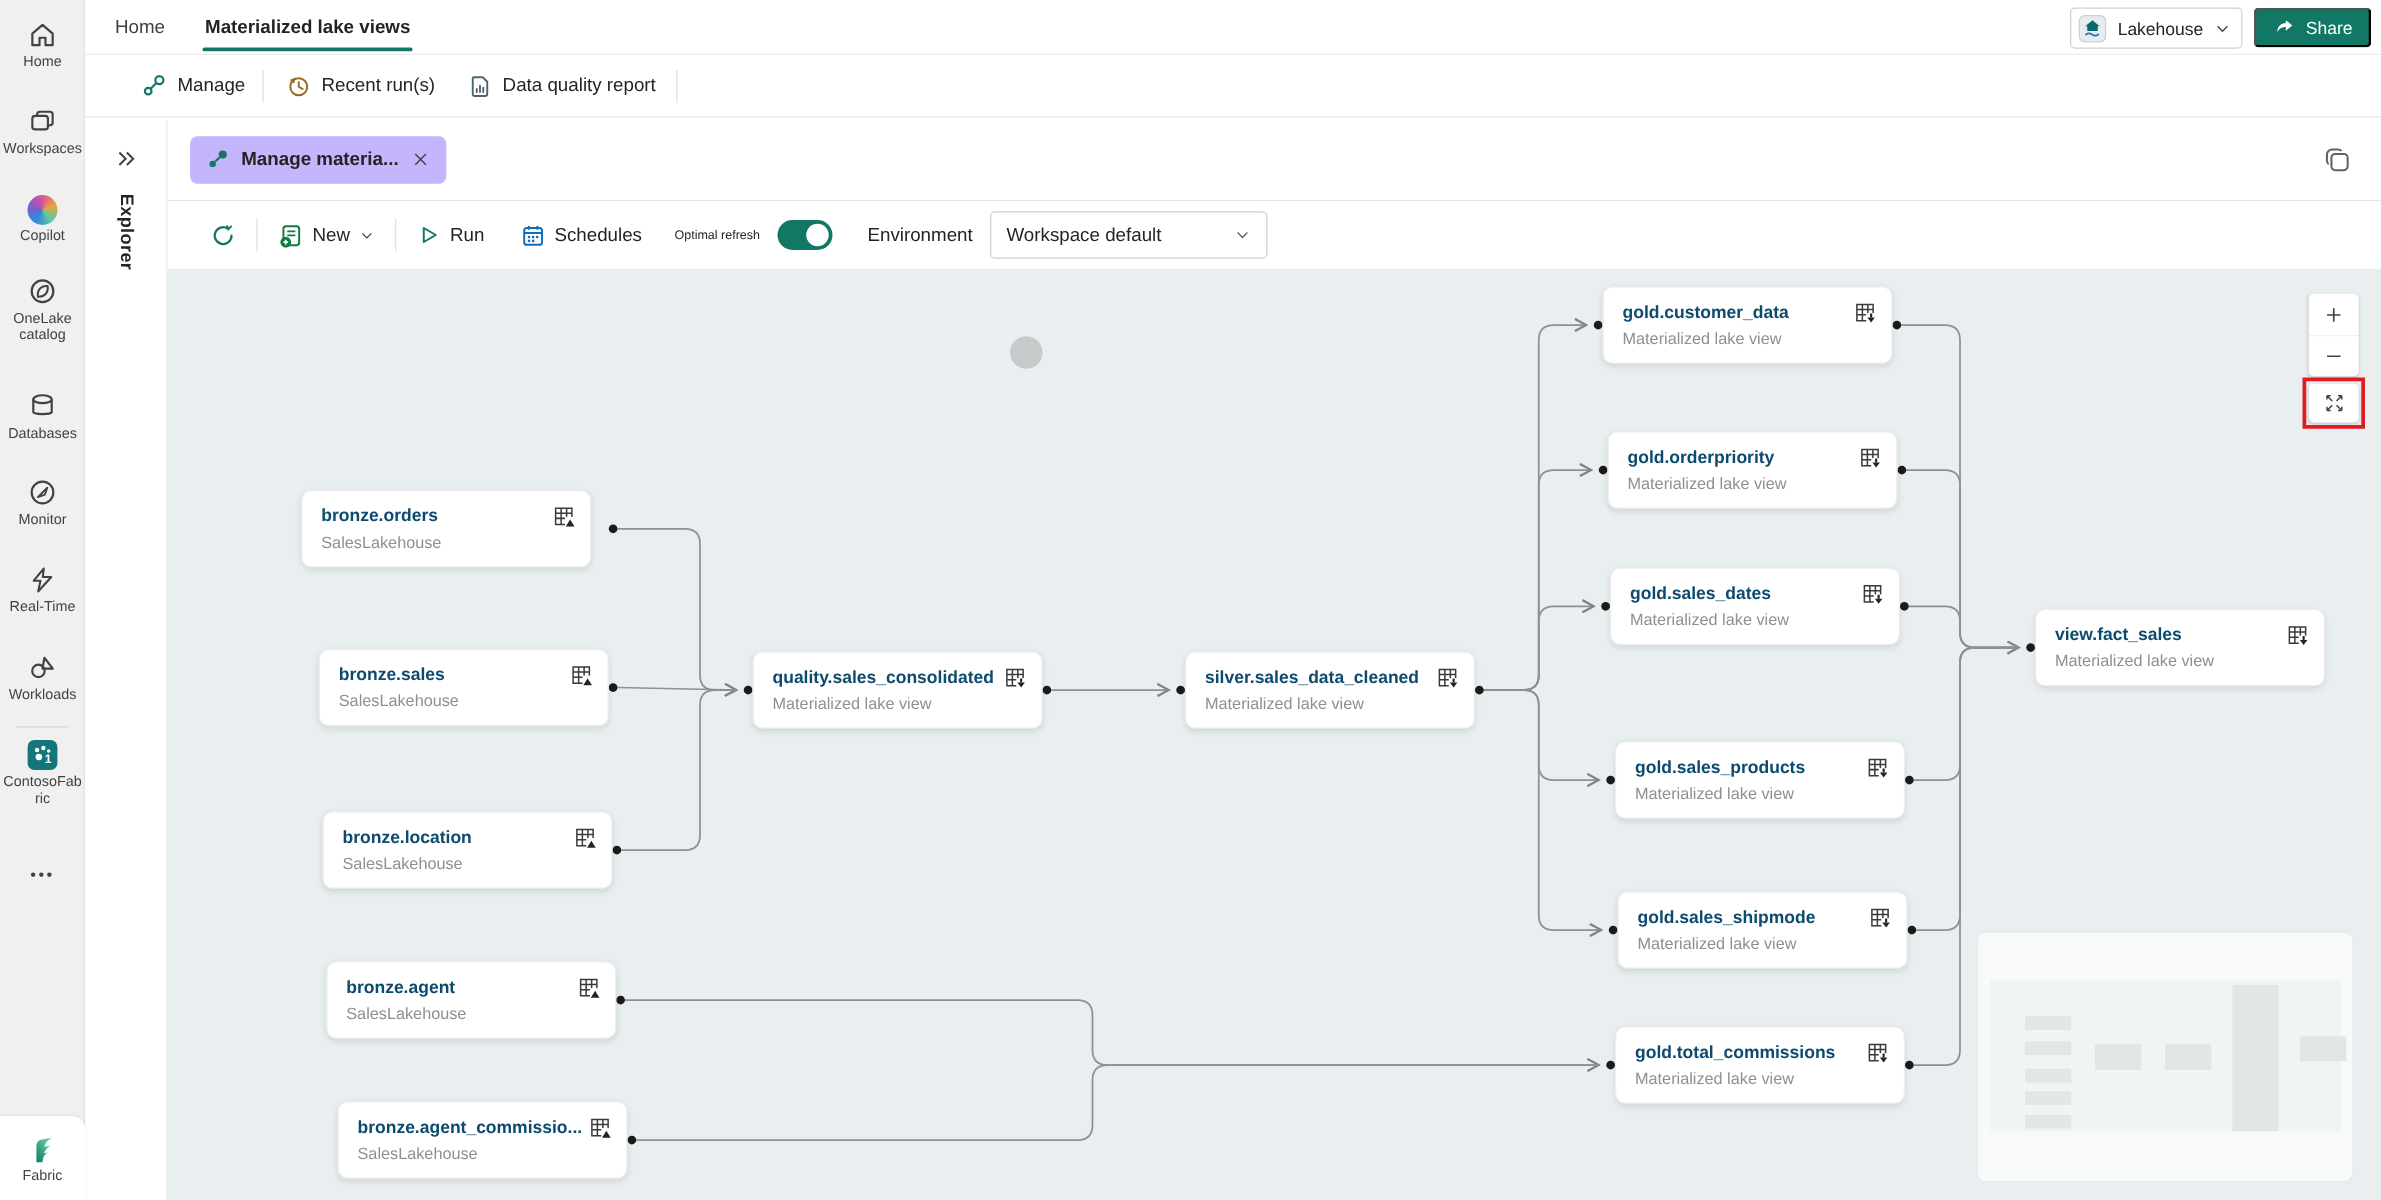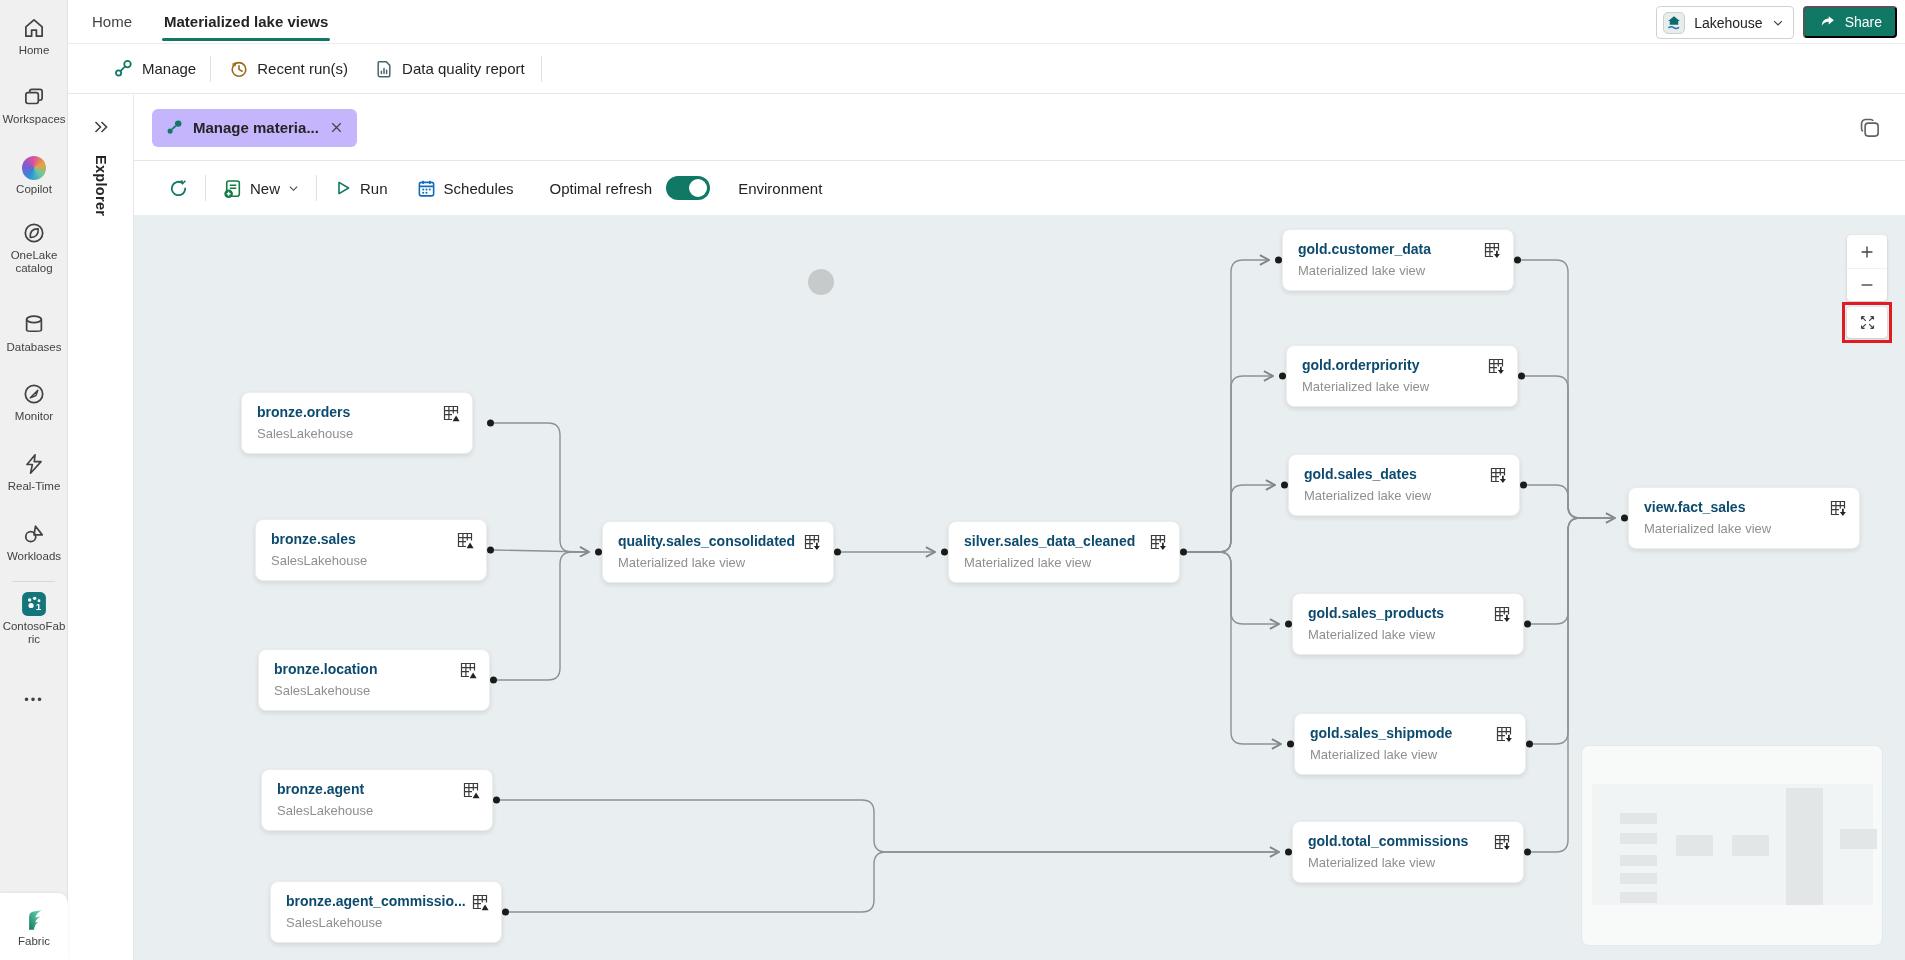--- a/index.html
+++ b/index.html
@@ -300,23 +300,29 @@
                 <rect x="3.2" y="4.2" width="13.6" height="12.8" rx="2" fill="none" stroke="#0f6cbd" stroke-width="1.5"></rect>
                 <path d="M3.2 8 H16.8 M6.8 2.6 V5.6 M13.2 2.6 V5.6" stroke="#0f6cbd" stroke-width="1.5"></path>
                 <circle cx="6.9" cy="11" r="1" fill="#0f6cbd"></circle>
                 <circle cx="10" cy="11" r="1" fill="#0f6cbd"></circle>
                 <circle cx="13.1" cy="11" r="1" fill="#0f6cbd"></circle>
                 <circle cx="6.9" cy="14" r="1" fill="#0f6cbd"></circle>
                 <circle cx="10" cy="14" r="1" fill="#0f6cbd"></circle>
               </svg>
             <span>Schedules</span>
           </div>
-          <span style="margin-left:36px; font-size:15px">Optimal refresh</span>
+          <span style="margin-left:26px; font-size:10px">Optimal refresh</span>
           <div class="toggle"></div>
           <span style="margin-left:28px; font-size:15px">Environment</span>
+          <div class="env-select">
+            <span>Workspace default</span>
+            <svg width="14" height="14" viewBox="0 0 18 18">
+                <path d="M4 6.5 L9 11.5 L14 6.5" stroke="#616161" stroke-width="1.4" fill="none"></path>
+              </svg>
+          </div>
         </div>
 
         <div class="canvas">
 
           <svg class="edges" width="1771" height="746" viewBox="0 0 1771 746">
             <defs>
               <marker id="arr" viewBox="0 0 8 8" refX="7" refY="4" markerWidth="8" markerHeight="8" orient="auto">
                   <path d="M0.5 0.5 L7 4 L0.5 7.5" fill="none" stroke="#7f8487" stroke-width="1.3"></path>
                 </marker>
             </defs>

